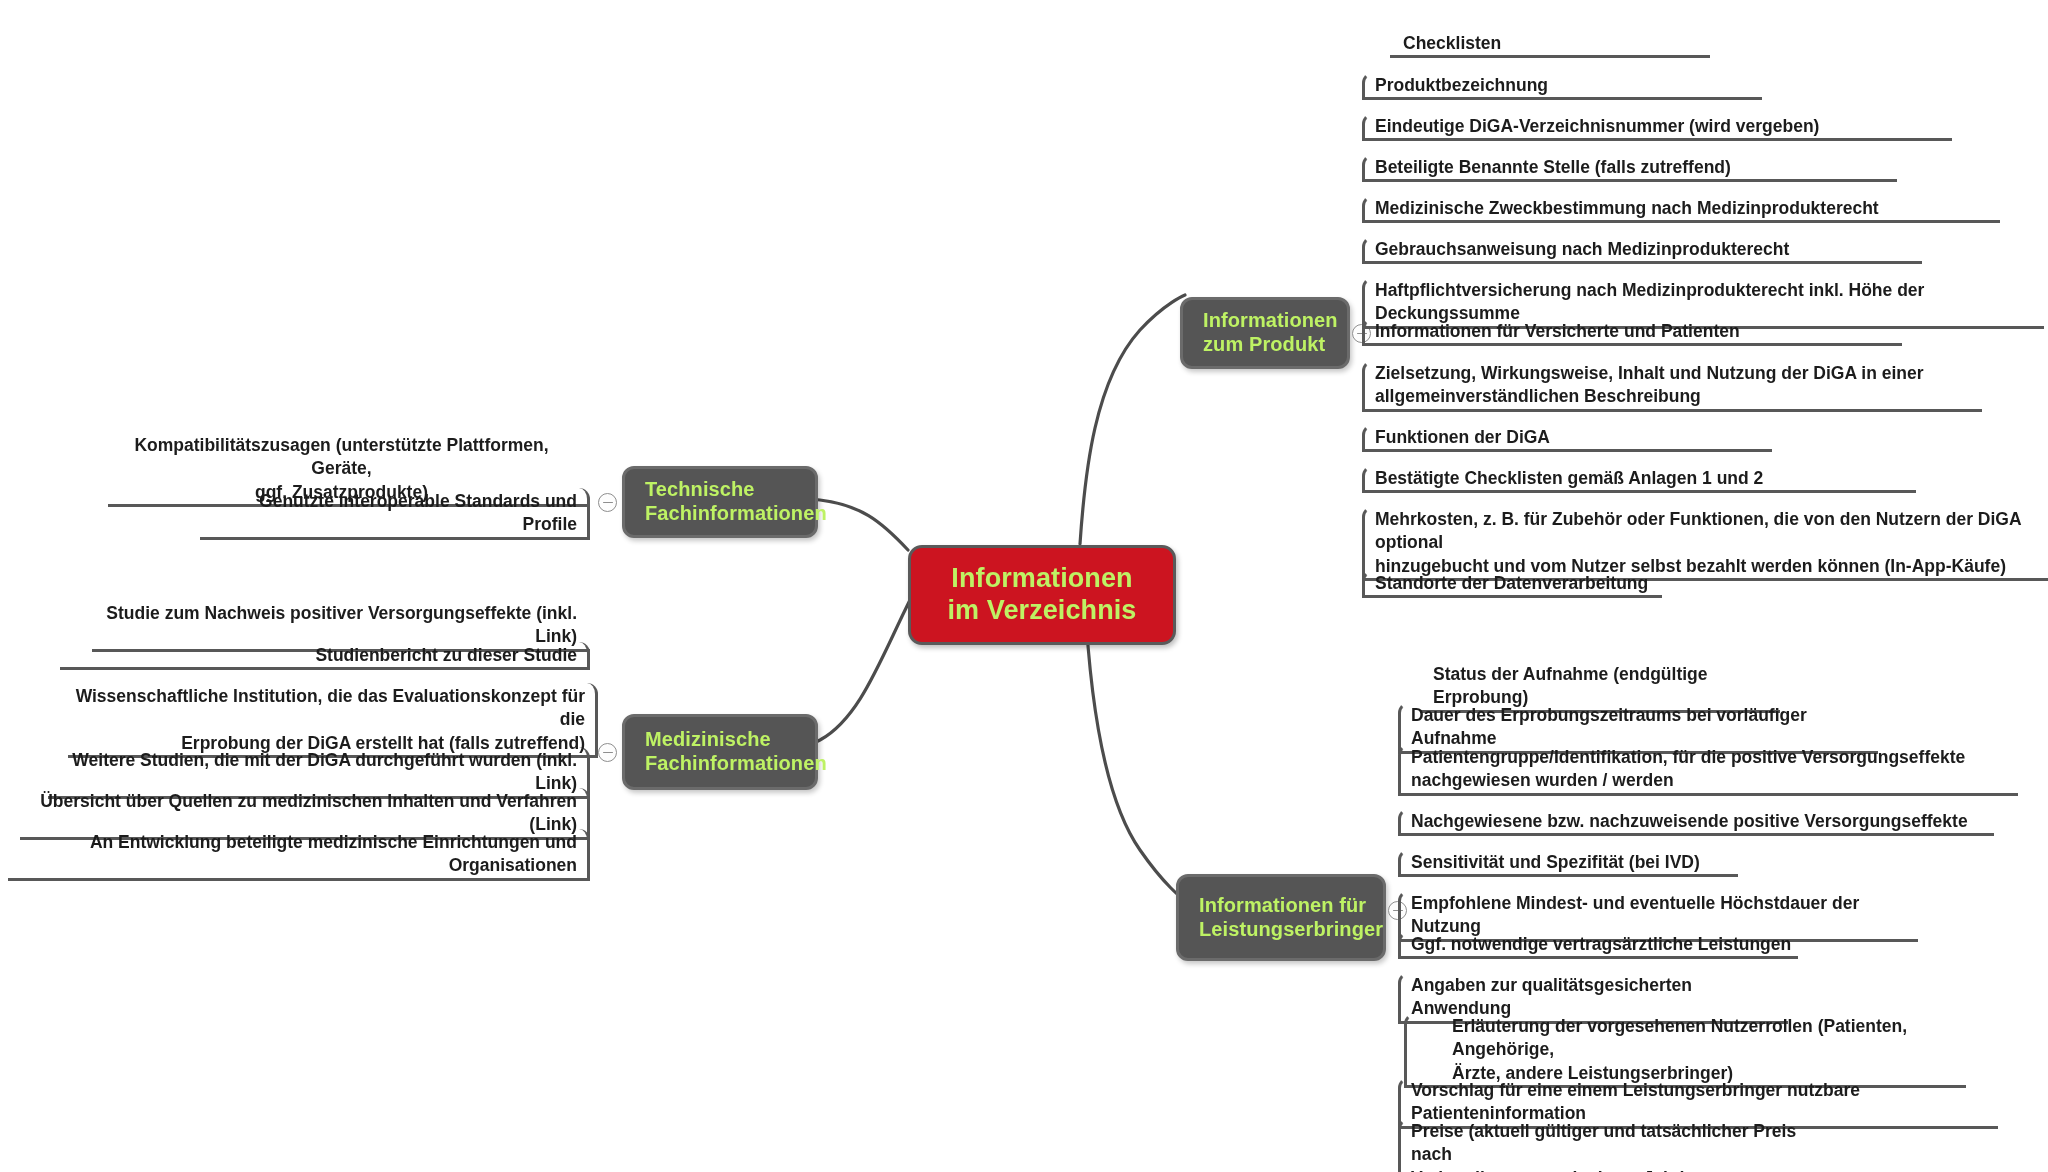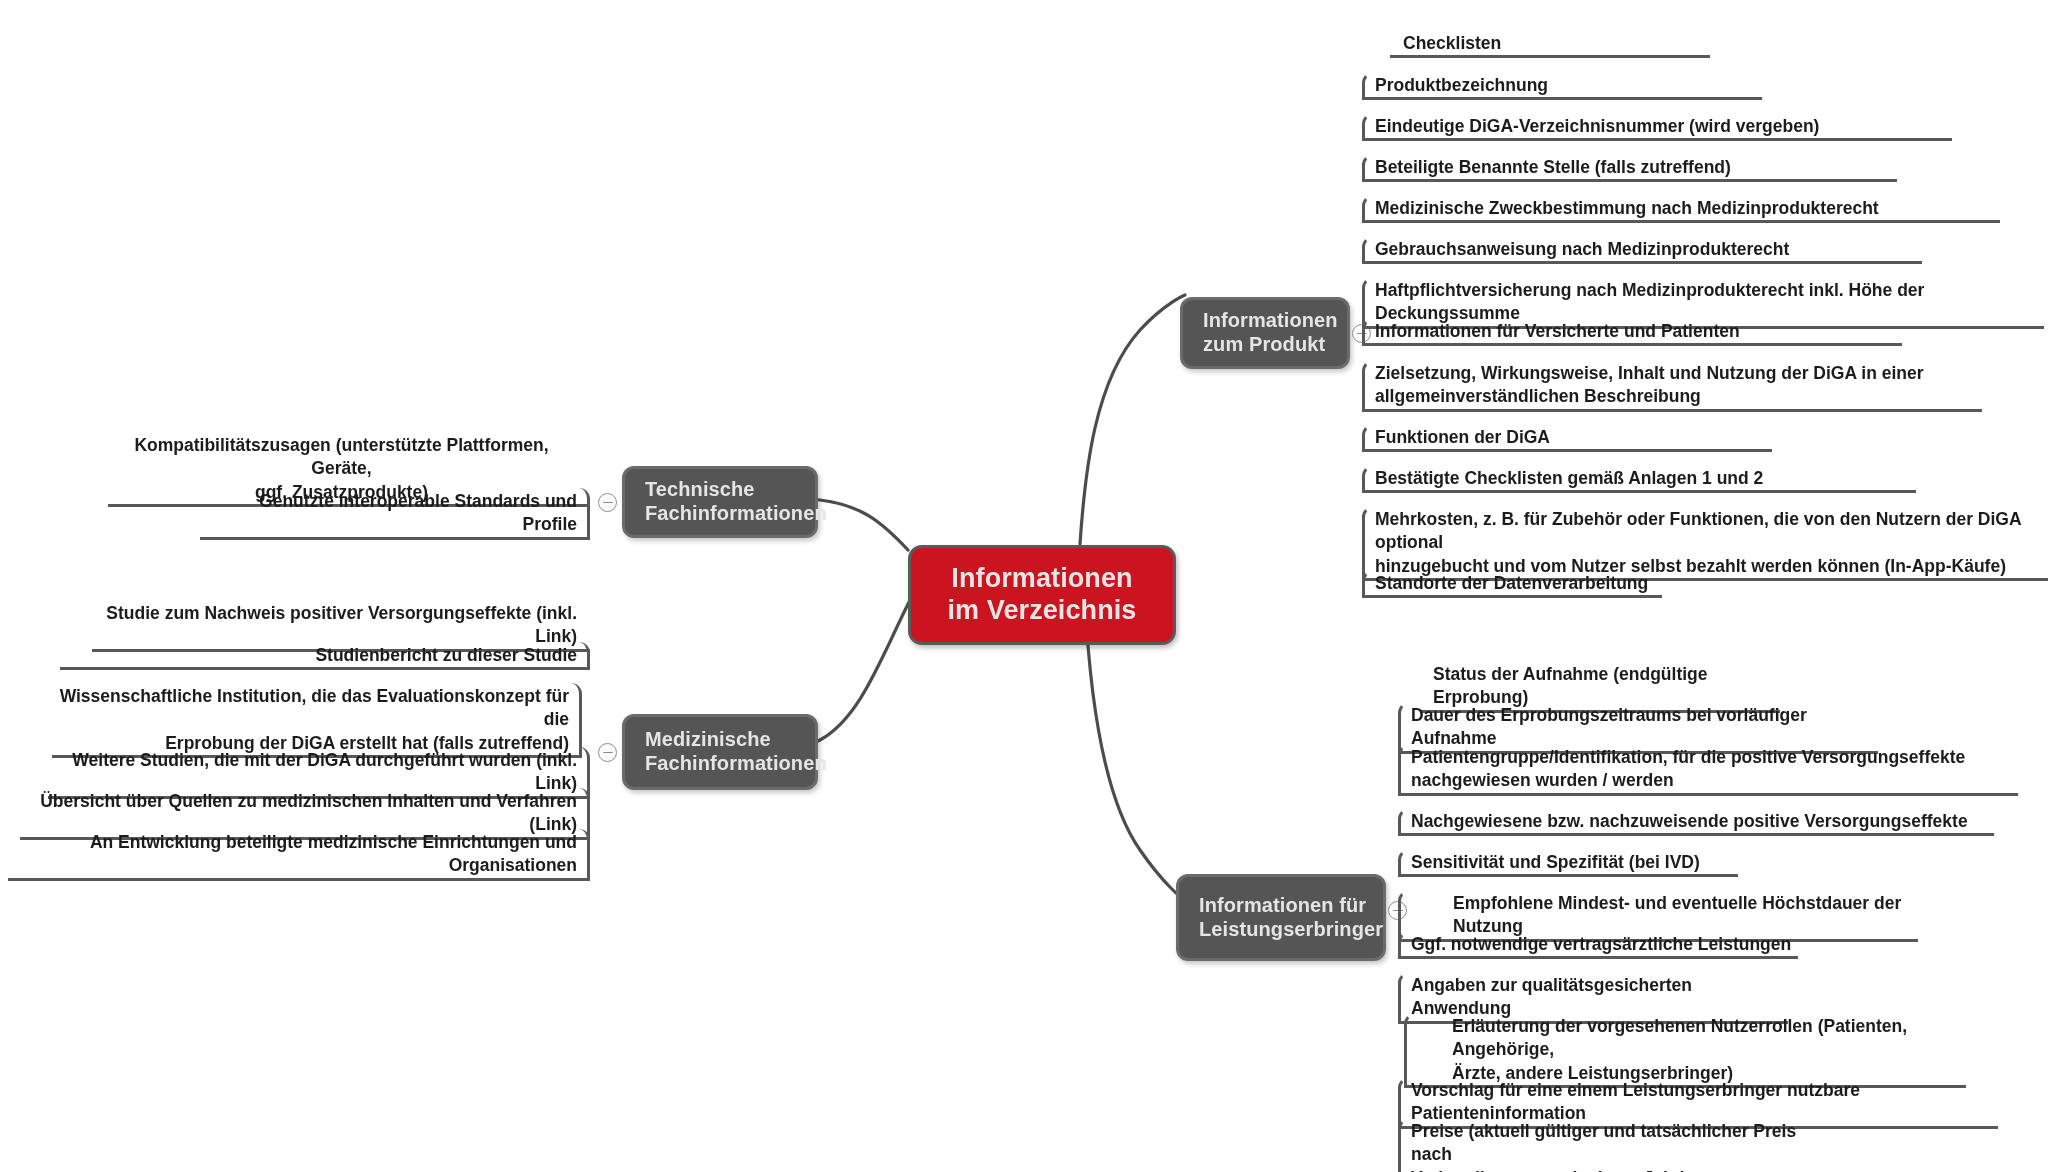--- a/index.html
+++ b/index.html
@@ -9,21 +9,21 @@
     color:#1a1a1a;
   }
   #canvas{position:absolute;left:0;top:0;width:2048px;height:1172px;}
   svg.wires{position:absolute;left:0;top:0;width:2048px;height:1172px;pointer-events:none;}
 
   
   .node{
     position:absolute;box-sizing:border-box;
     border-radius:12px;
     display:flex;align-items:center;
-    color:#e5e5e5;
+    color:#bef264;
     border:3px solid #4c4c4c;
     line-height:1.18;
     letter-spacing:.1px;
   }
   .node-center{
     background:#cc1420;border-color:#5a5a5a;border-radius:14px;
     justify-content:center;text-align:center;
     font-size:27px;font-weight:700;
     box-shadow:2px 3px 5px rgba(0,0,0,.25);
   }
@@ -183,21 +183,21 @@
 nachgewiesen wurden / werden</div>
   </div>
   <div class="leaf right" style="left:1398px;top:808px;width:596px;">
     <div class="bracket"></div>
     <div class="txt">Nachgewiesene bzw. nachzuweisende positive Versorgungseffekte</div>
   </div>
   <div class="leaf right" style="left:1398px;top:849px;width:340px;">
     <div class="bracket"></div>
     <div class="txt">Sensitivität und Spezifität (bei IVD)</div>
   </div>
-  <div class="leaf right" style="left:1398px;top:890px;width:520px;padding-left:42px;">
+  <div class="leaf right" style="left:1398px;top:890px;width:520px;">
     <div class="bracket"></div>
     <div class="txt">Empfohlene Mindest- und eventuelle Höchstdauer der Nutzung</div>
   </div>
   <div class="leaf right" style="left:1398px;top:931px;width:400px;">
     <div class="bracket"></div>
     <div class="txt">Ggf. notwendige vertragsärztliche Leistungen</div>
   </div>
   <div class="leaf right" style="left:1398px;top:972px;width:390px;">
     <div class="bracket"></div>
     <div class="txt">Angaben zur qualitätsgesicherten Anwendung</div>
@@ -240,21 +240,21 @@
   <div class="toggle" style="left:598px;top:743px;"></div>
 
   <div class="leaf left nobrk plain" style="left:92px;top:600px;width:498px;">
     <div class="bracket"></div>
     <div class="txt">Studie zum Nachweis positiver Versorgungseffekte (inkl. Link)</div>
   </div>
   <div class="leaf left" style="left:60px;top:642px;width:530px;">
     <div class="bracket"></div>
     <div class="txt">Studienbericht zu dieser Studie</div>
   </div>
-  <div class="leaf left" style="left:52px;top:683px;width:530px;">
+  <div class="leaf left" style="left:68px;top:683px;width:530px;">
     <div class="bracket"></div>
     <div class="txt">Wissenschaftliche Institution, die das Evaluationskonzept für die
 Erprobung der DiGA erstellt hat (falls zutreffend)</div>
   </div>
   <div class="leaf left" style="left:48px;top:747px;width:542px;">
     <div class="bracket"></div>
     <div class="txt">Weitere Studien, die mit der DiGA durchgeführt wurden (inkl. Link)</div>
   </div>
   <div class="leaf left" style="left:20px;top:788px;width:570px;">
     <div class="bracket"></div>

